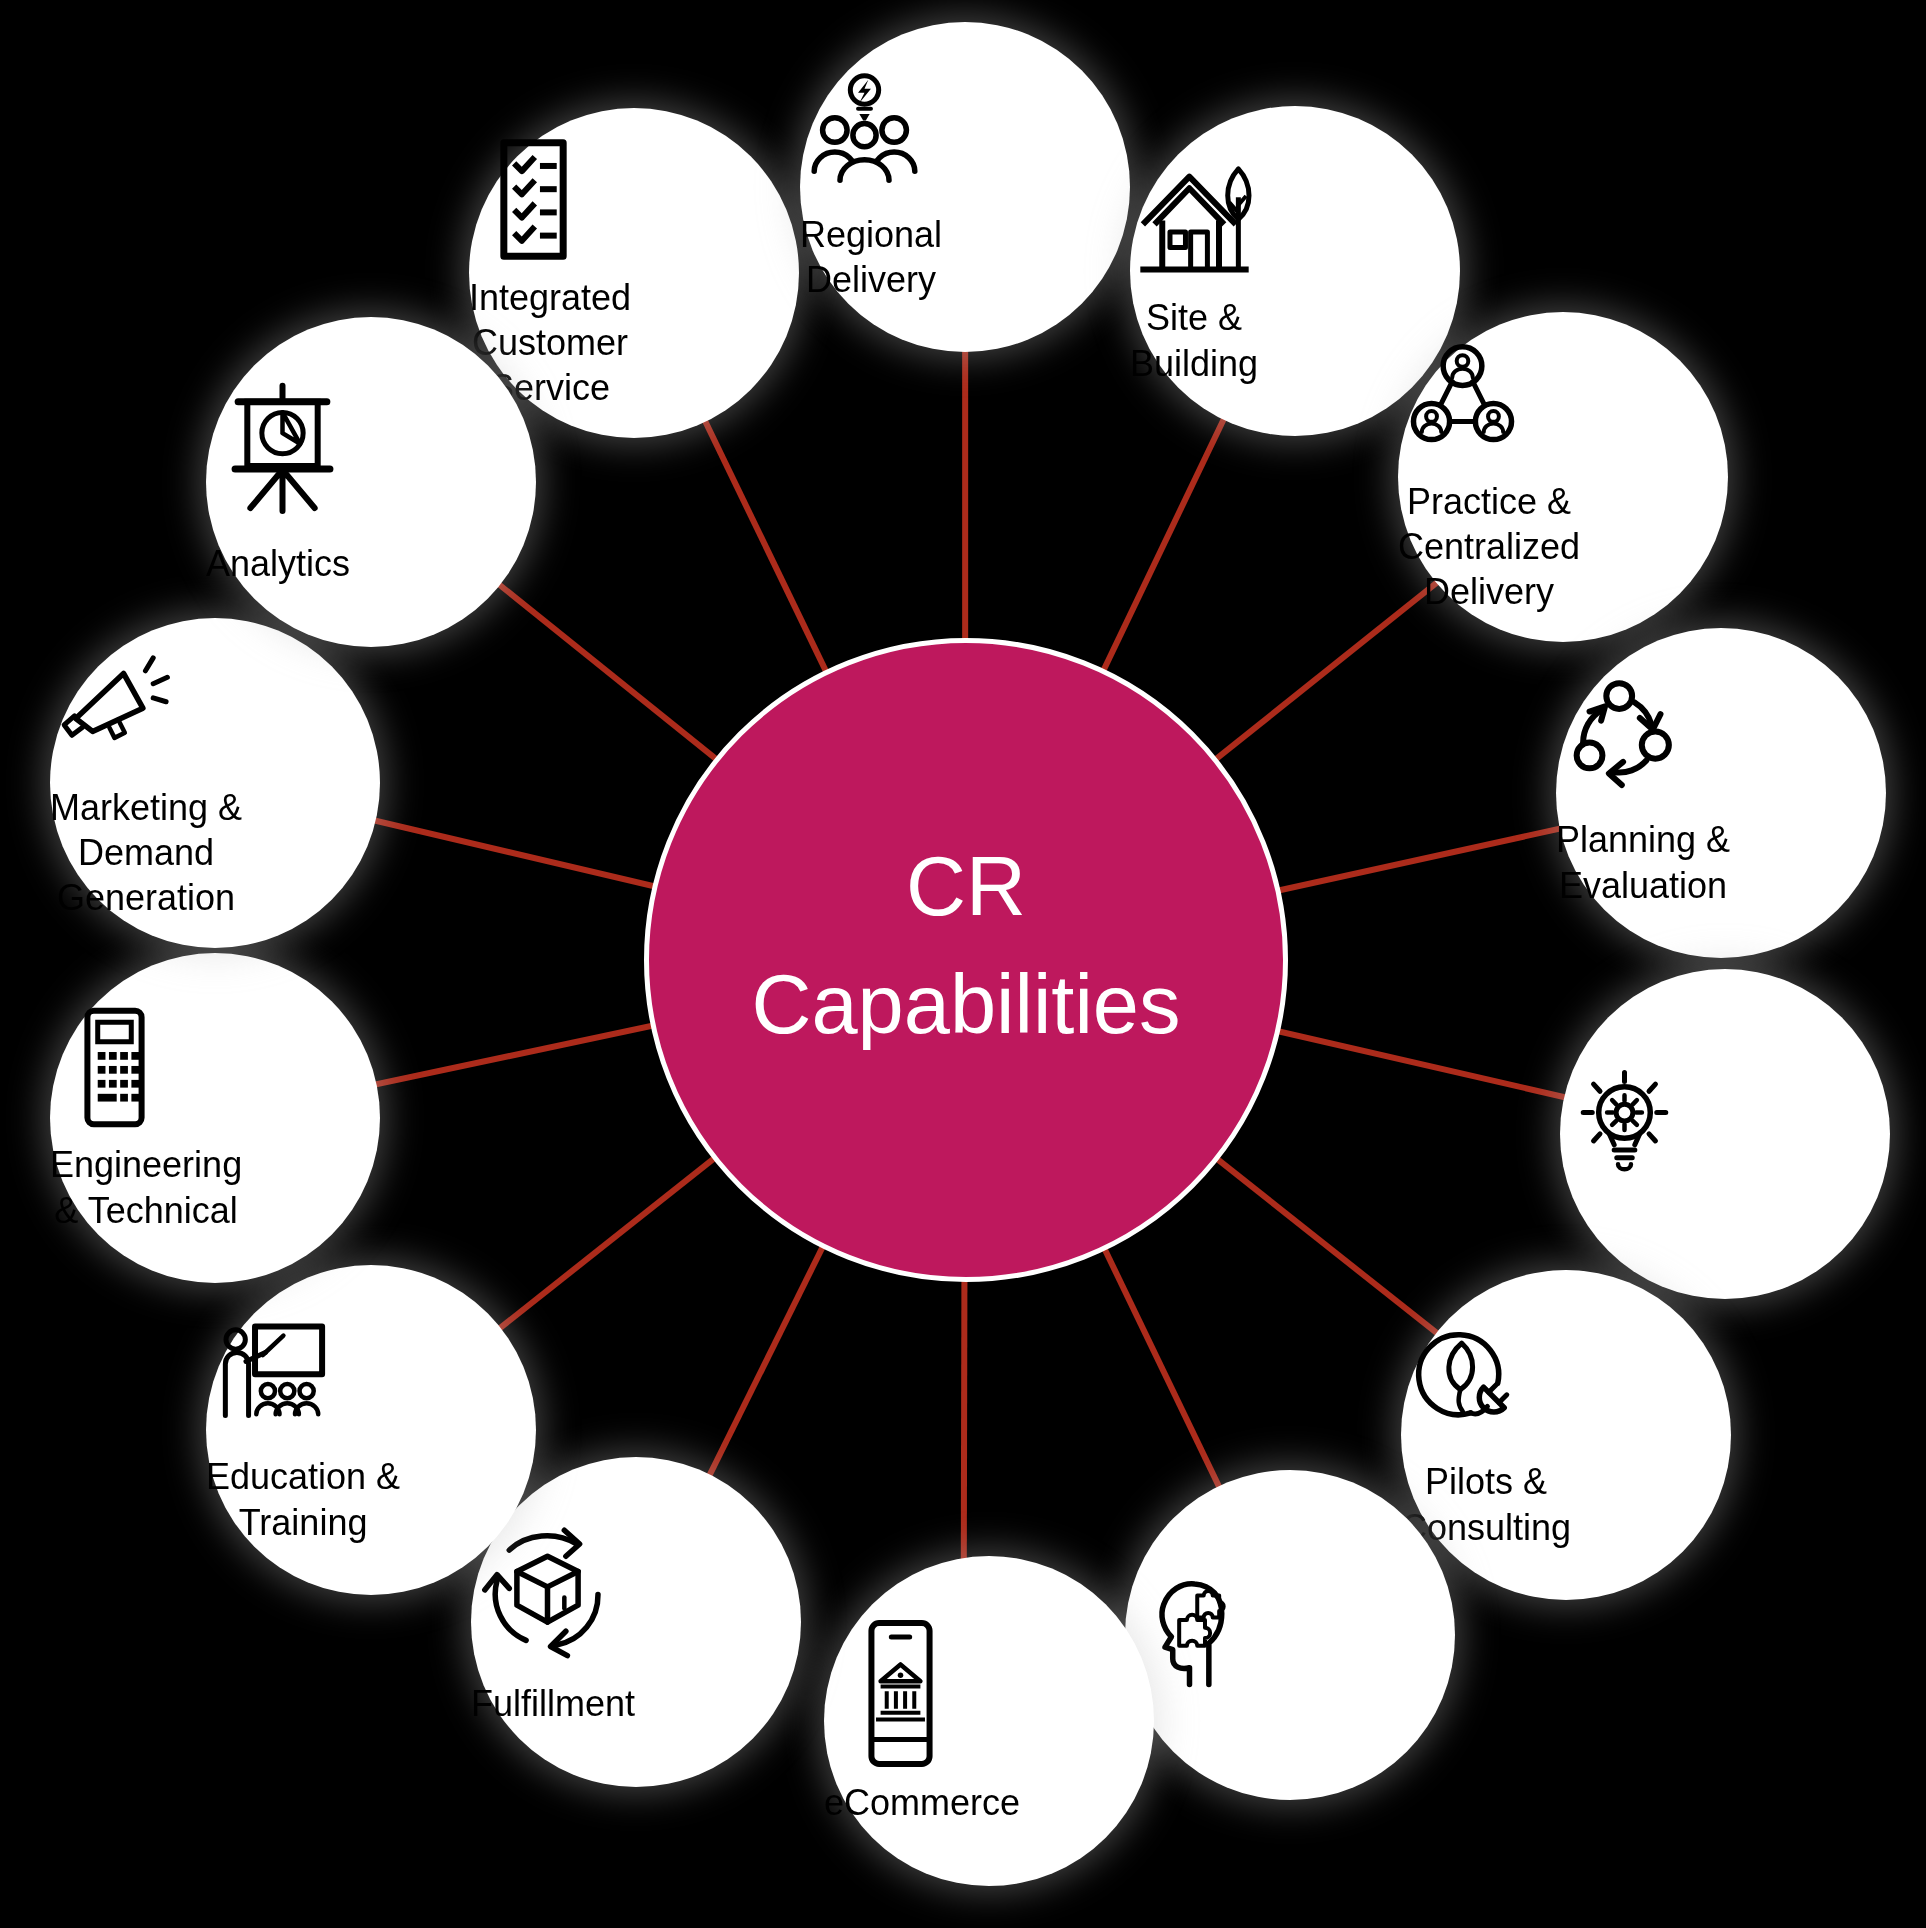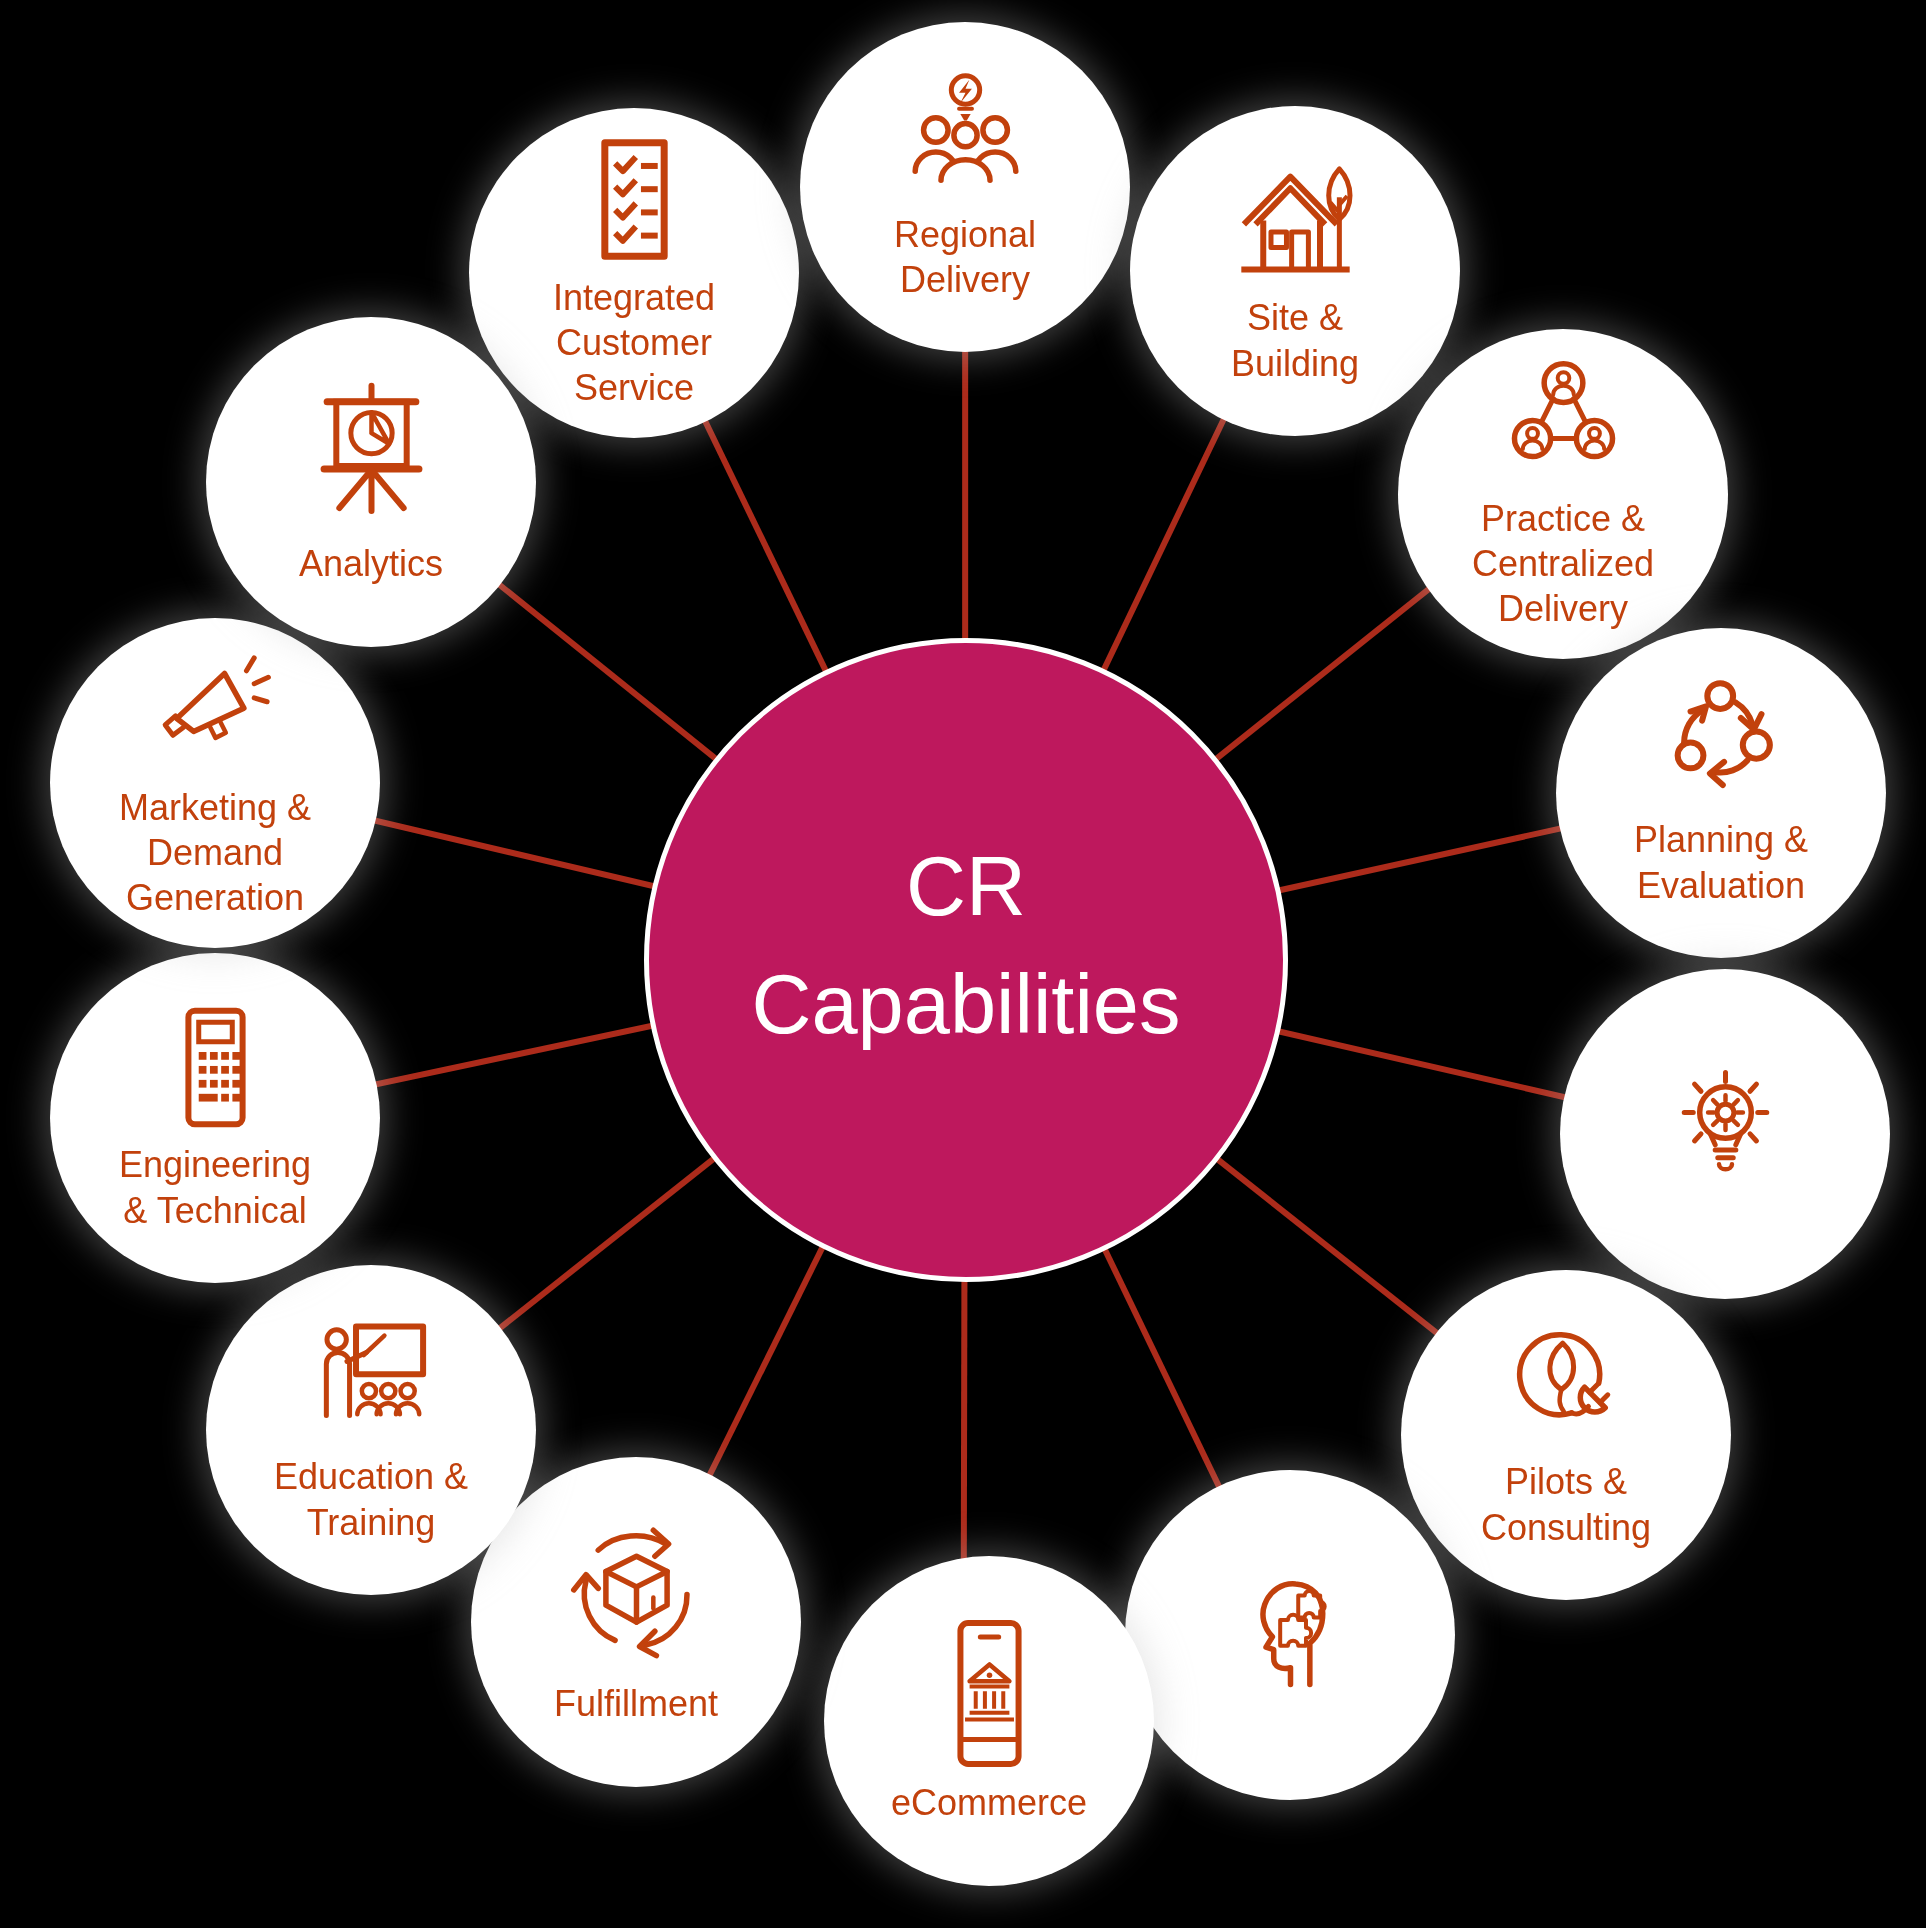--- a/index.html
+++ b/index.html
@@ -5,22 +5,22 @@
   html,body { margin:0; padding:0; background:#000; }
   .canvas {
     position:relative; width:1926px; height:1929px; background:#000000;
     overflow:hidden; font-family:"Liberation Sans", sans-serif;
   }
   .lines { position:absolute; left:0; top:0; }
   .node {
     position:absolute; width:330px; height:330px; border-radius:50%;
     background:#ffffff;
     box-shadow:0 0 36px 6.9px rgba(190,190,190,0.35);
-    display:flex; flex-direction:column; align-items:center; justify-content:center;
-    text-align:center; color:#c2410c;
+    display:flex; flex-direction:column; align-items:flex-start; justify-content:center;
+    text-align:center; color:#000000;
   }
   .node .icon { width:129px; height:129px; flex:0 0 auto; }
   .node.single .icon { width:153px; height:153px; }
   .node .label {
     white-space:pre-line; font-size:36px; line-height:1.26; margin-top:10.3px;
     letter-spacing:0px;
   }
   .node.small-text .label { font-size:31px; }
   .hub {
     position:absolute; left:644px; top:638px; width:644px; height:644px;
@@ -100,21 +100,21 @@
       <rect x="31" y="59" width="12" height="12" stroke-width="5"></rect>
       <rect x="47" y="59" width="13" height="29" stroke-width="5"></rect>
       <path d="M84,10 C73,22 73,40 84,49 C95,40 95,22 84,10 Z" stroke-width="5"></path>
       <line x1="84" y1="32" x2="84" y2="88" stroke-width="5"></line>
       <path d="M84,44 L77,36 M84,38 L90,31" stroke-width="4"></path>
     </svg>
     <div class="label">Site &amp;
 Building</div>
   </div>
 
-  <div class="node" style="left:1398px;top:329px">
+  <div class="node" style="left:1398px;top:312px">
     <svg class="icon" viewBox="0 0 100 100" fill="none" stroke="currentColor" stroke-linecap="round">
       <line x1="42" y1="33" x2="33" y2="51" stroke-width="5"></line>
       <line x1="58" y1="33" x2="67" y2="51" stroke-width="5"></line>
       <line x1="40" y1="64" x2="60" y2="64" stroke-width="5"></line>
       <circle cx="50" cy="21" r="15" stroke-width="5.5"></circle>
       <circle cx="50" cy="17" r="4.5" stroke-width="4"></circle>
       <path d="M42,30 a8,7 0 0 1 16,0" stroke-width="4"></path>
       <circle cx="26" cy="64" r="14" stroke-width="5.5"></circle>
       <circle cx="26" cy="60" r="4.2" stroke-width="4"></circle>
       <path d="M18.5,72 a7.5,6.5 0 0 1 15,0" stroke-width="4"></path>

